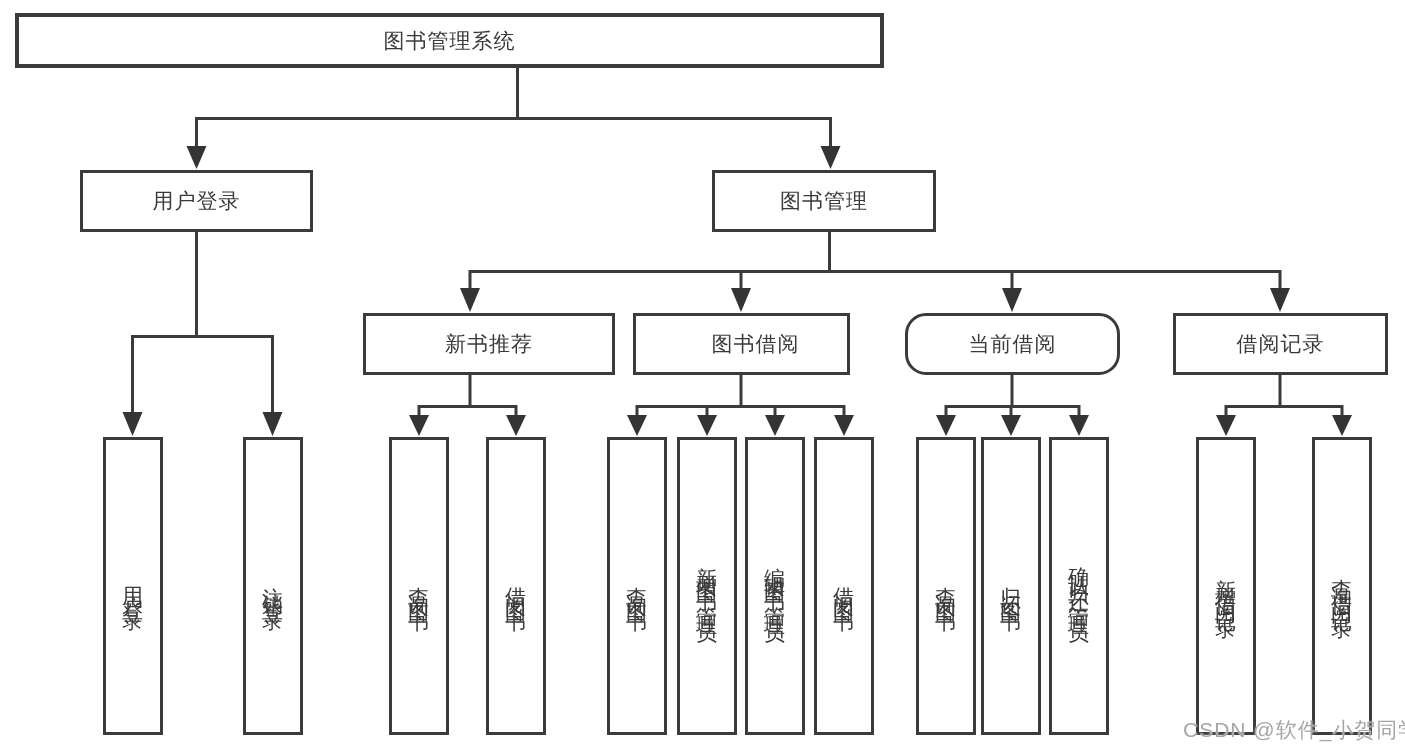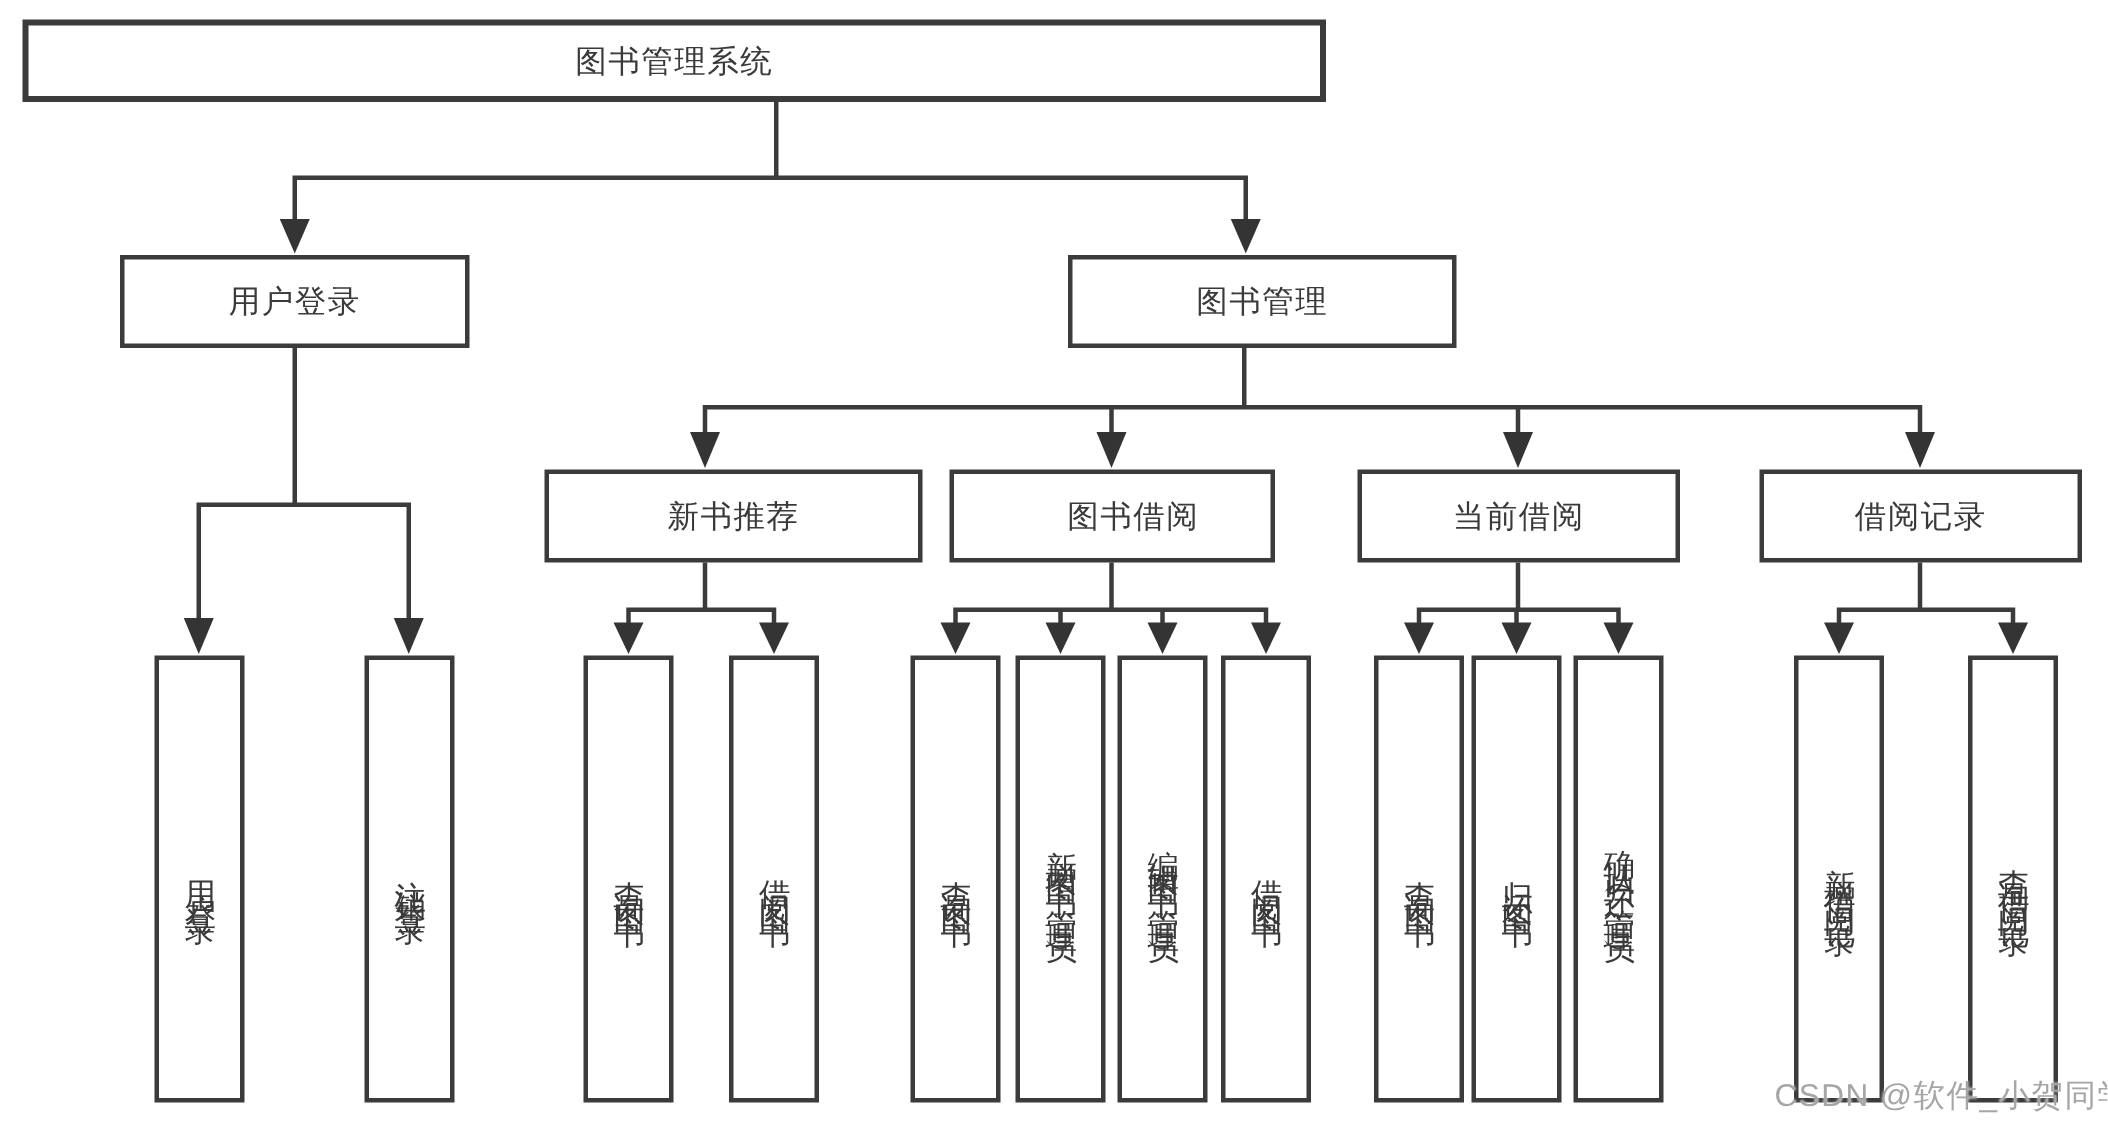--- a/index.html
+++ b/index.html
@@ -125,31 +125,31 @@
     </g>
   </svg>
 
   <div class="node root" style="left:15px; top:13px; width:869px; height:55px;">
     <span>图书管理系统</span>
   </div>
 
   <div class="node" style="left:80px; top:170px; width:233px; height:62px;">
     <span>用户登录</span>
   </div>
-  <div class="node" style="left:712px; top:170px; width:259px; height:62px;">
+  <div class="node" style="left:712px; top:170px; width:224px; height:62px;">
     <span>图书管理</span>
   </div>
 
   <div class="node" style="left:363px; top:313px; width:252px; height:62px;">
     <span>新书推荐</span>
   </div>
   <div class="node" style="left:633px; top:313px; width:217px; height:62px;padding-left:28px;">
     <span>图书借阅</span>
   </div>
-  <div class="node" style="left:905px; top:313px; width:215px; height:62px;">
+  <div class="node" style="left:905px; top:313px; width:215px; height:62px;border-radius:21px;">
     <span>当前借阅</span>
   </div>
   <div class="node" style="left:1173px; top:313px; width:215px; height:62px;">
     <span>借阅记录</span>
   </div>
 
   <div class="leaf" style="left:103px;">
     <span class="vtext">用户登录</span>
   </div>
   <div class="leaf" style="left:243px;">

